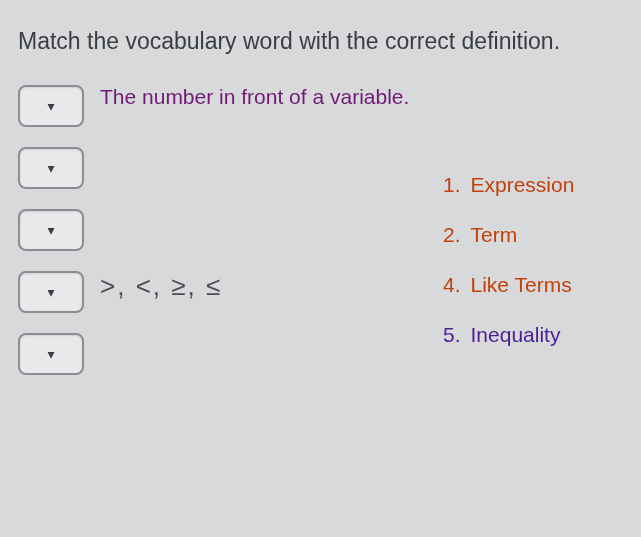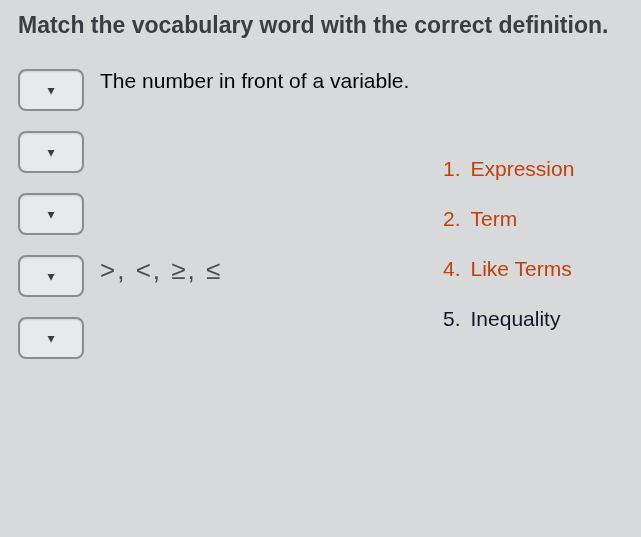--- a/index.html
+++ b/index.html
@@ -7,23 +7,24 @@
       width: 641px;
       height: 537px;
       background: #d8d9db;
       font-family: Arial, Helvetica, sans-serif;
       color: #4a4d52;
       padding: 12px 18px;
       overflow: hidden;
     }
     .instruction {
       font-size: 23px;
-      font-weight: bold;
+      font-weight: normal;
       color: #3a3d42;
       margin-bottom: 28px;
+      margin-top: 16px;
     }
     .content {
       display: flex;
       gap: 24px;
     }
     .left-col {
       flex: 1;
     }
     .row {
       display: flex;
@@ -44,42 +45,42 @@
       box-shadow: inset 0 1px 2px rgba(0,0,0,0.1);
       margin-top: 2px;
     }
     .chevron {
       font-size: 14px;
       color: #3a3d42;
     }
     .definition {
       font-size: 21px;
       line-height: 1.35;
-      color: #000000;
+      color: #701a75;
       font-weight: 500;
     }
     .symbols {
       font-size: 26px;
       color: #4a4d52;
       font-weight: 500;
       letter-spacing: 2px;
     }
     .right-col {
       width: 180px;
       padding-top: 90px;
     }
     .choice {
       font-size: 21px;
       color: #c2410c;
       margin-bottom: 26px;
       font-weight: 500;
       white-space: nowrap;
     }
     .choice .num { margin-right: 10px; }
-    .faded { color: #0f172a; }
+    .faded { color: #4c1d95; }
   </style>
 </head>
 <body>
 
 <div class="instruction">Match the vocabulary word with the correct definition.</div>
 
 <div class="content">
   <div class="left-col">
 
     <div class="row">

